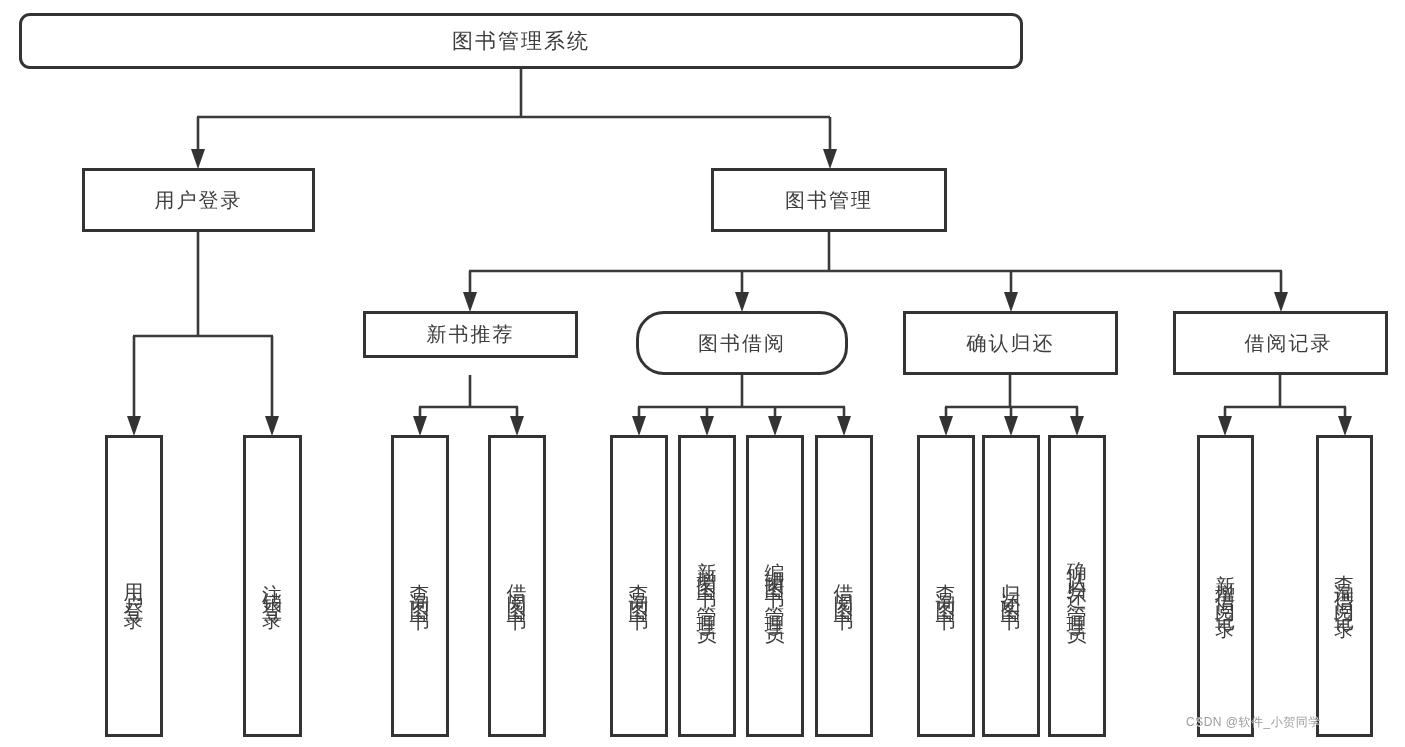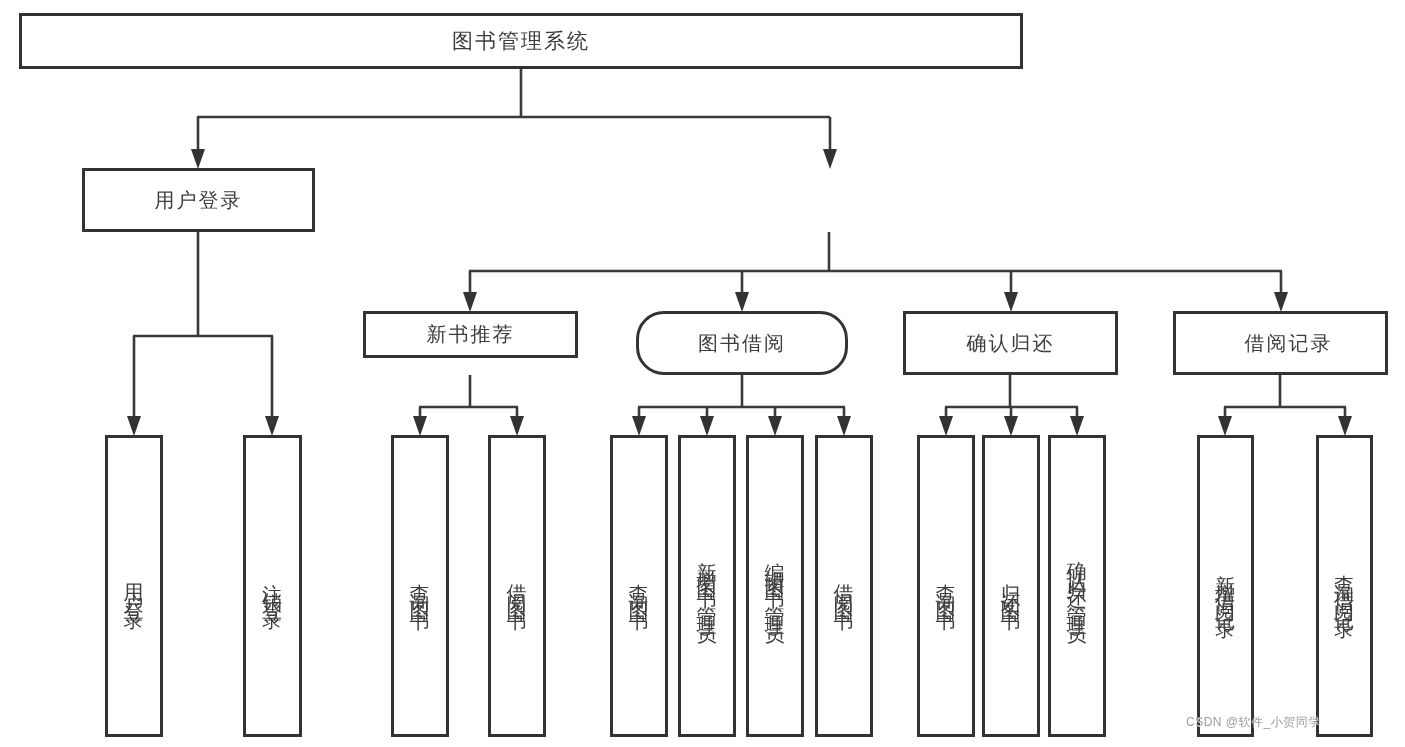--- a/index.html
+++ b/index.html
@@ -15,21 +15,21 @@
   .wires polygon { fill:#333333; stroke:none; }
   .box {
     position:absolute;
     box-sizing:border-box;
     background:#ffffff;
     border:3px solid #333333;
     display:flex; align-items:center; justify-content:center;
     color:#3d3d3d;
   }
   .hbox { font-size:20px; letter-spacing:2px; }
-  .root-box { font-size:21px; }
+  .root-box { font-size:21px;border-radius:11px; }
   .leaf .vtxt {
     writing-mode:vertical-lr;
     text-orientation:mixed;
     font-size:20px;
     letter-spacing:9px;
     line-height:1.2;
     white-space:nowrap;
   }
   .watermark {
     position:absolute;
@@ -108,20 +108,23 @@
       <polygon points="1338,416 1352,416 1345,436"></polygon>
   </svg>
 
   <div class="box hbox root-box" style="left:19px; top:13px; width:1004px; height:56px;">
     <span>图书管理系统</span>
   </div>
 
   <div class="box hbox" style="left:82px; top:168px; width:233px; height:64px;">
     <span>用户登录</span>
   </div>
+  <div class="box hbox" style="left:711px; top:168px; width:236px; height:64px;">
+    <span>图书管理</span>
+  </div>
 
   <div class="box hbox" style="left:363px; top:311px; width:215px; height:47px;">
     <span>新书推荐</span>
   </div>
   <div class="box hbox" style="left:636px; top:311px; width:212px; height:64px;border-radius:28px;">
     <span>图书借阅</span>
   </div>
   <div class="box hbox" style="left:903px; top:311px; width:215px; height:64px;">
     <span>确认归还</span>
   </div>

